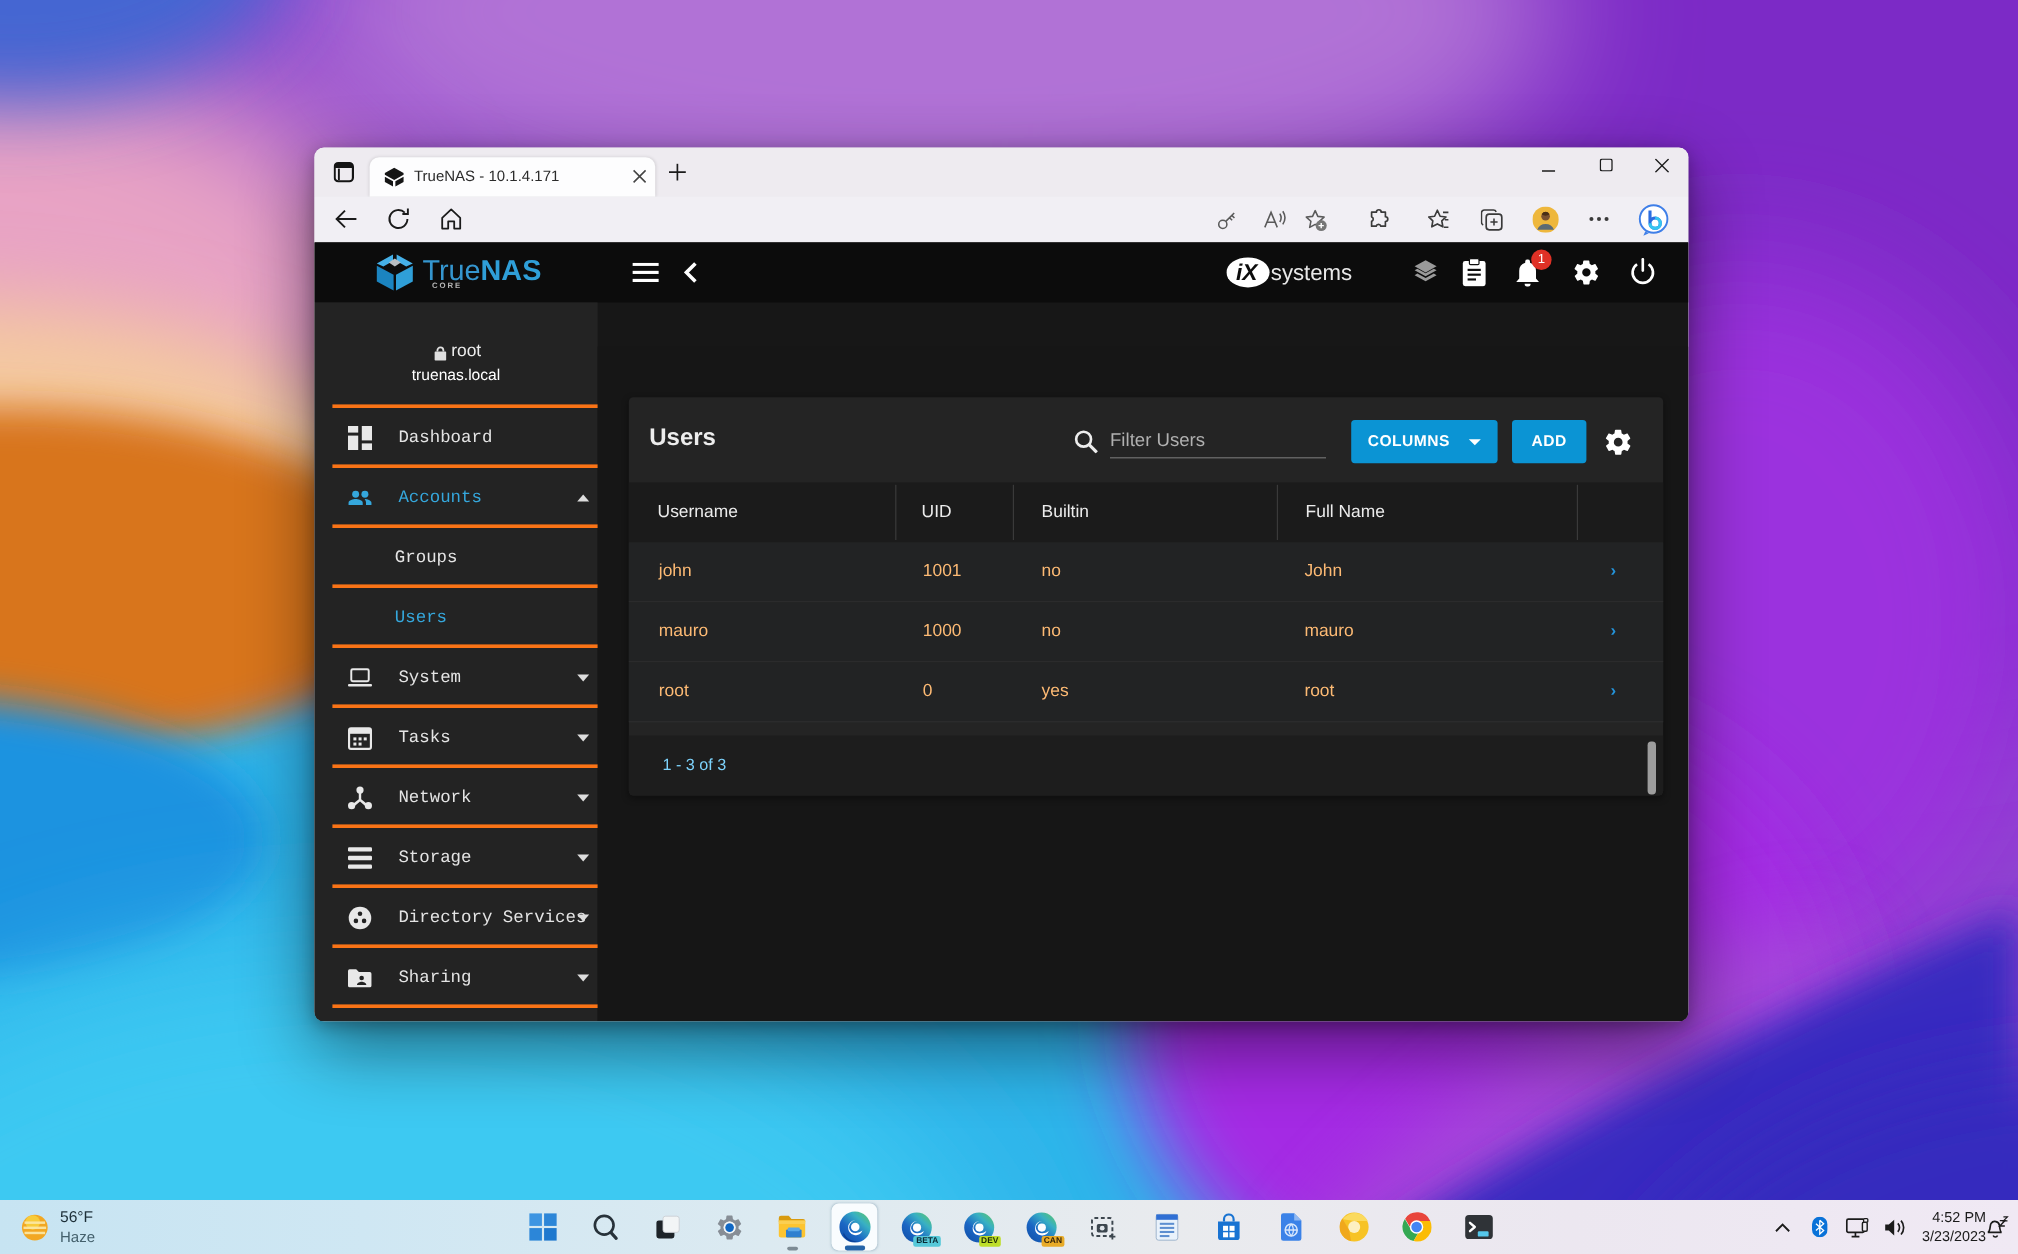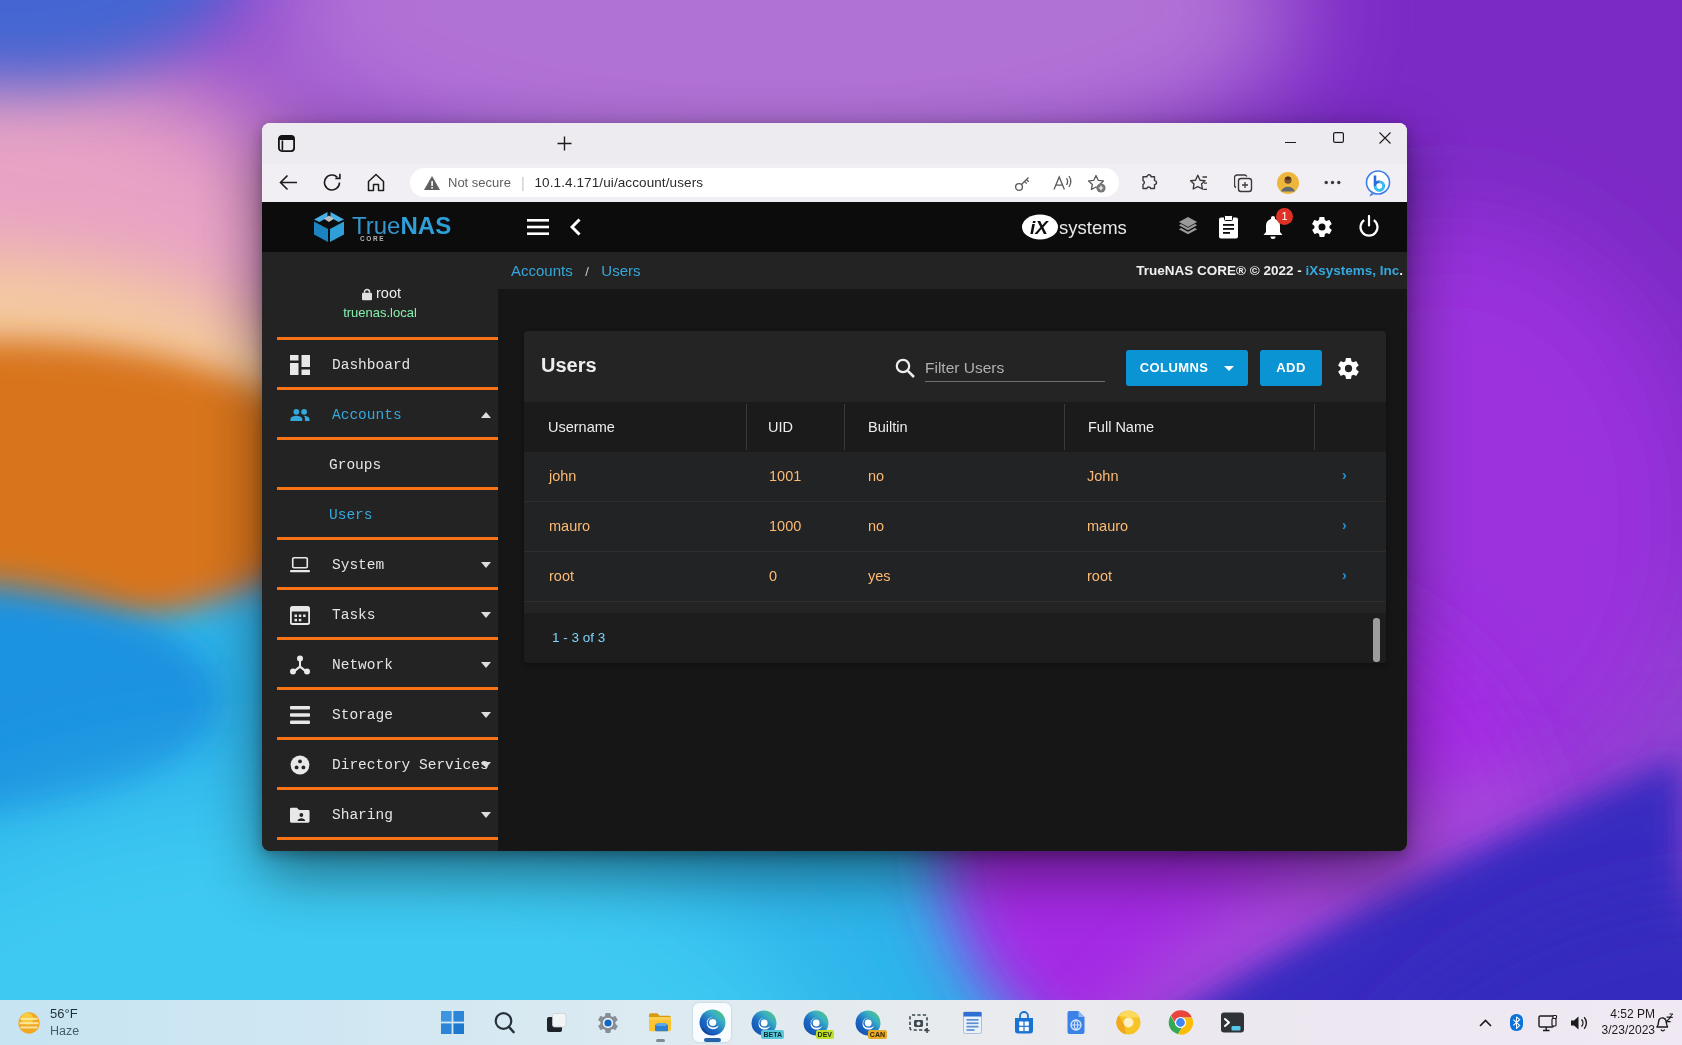--- a/index.html
+++ b/index.html
@@ -97,20 +97,32 @@
   </svg>
 
   <div id="win">
     <div id="tabstrip">
 
       <svg class="abs" style="left:16px;top:12px" width="17" height="17" viewBox="0 0 17 17">
         <rect x="0.9" y="0.9" width="15.2" height="15.2" rx="3" fill="none" stroke="#141414" stroke-width="1.8"></rect>
         <path d="M0.9 3.9 a3 3 0 0 1 3-3 h9.2 a3 3 0 0 1 3 3 v1 H0.9 Z" fill="#141414"></path>
         <rect x="3.6" y="5.5" width="1.6" height="9.6" fill="#141414"></rect>
       </svg>
+      <div id="tab">
+        <svg class="abs" style="left:12px;top:8px" width="17" height="17" viewBox="0 0 24 24">
+          <path d="M12 1 L23 7.2 L23 9.4 L12 15.4 L1 9.4 L1 7.2 Z" fill="#151515"></path>
+          <path d="M1 11.6 L10.6 16.9 V23.2 L1 17.8 Z" fill="#151515"></path>
+          <path d="M23 11.6 L13.4 16.9 V23.2 L23 17.8 Z" fill="#151515"></path>
+          <path d="M12 5.6 L16.3 8.2 L12 10.8 L7.7 8.2 Z" fill="#151515"></path>
+        </svg>
+        <div class="title">TrueNAS - 10.1.4.171</div>
+        <svg class="abs" style="left:219px;top:10px" width="12" height="12" viewBox="0 0 12 12">
+          <path d="M1 1 L11 11 M11 1 L1 11" stroke="#444" stroke-width="1.3"></path>
+        </svg>
+      </div>
 
       <svg class="abs" style="left:295px;top:13px" width="15" height="15" viewBox="0 0 15 15">
         <path d="M7.5 0.5 v14 M0.5 7.5 h14" stroke="#1b1b1b" stroke-width="1.4"></path>
       </svg>
 
       <svg class="abs" style="left:1023px;top:14px" width="11" height="11" viewBox="0 0 11 11">
         <path d="M0 5.5 h11" stroke="#1b1b1b" stroke-width="1.2"></path>
       </svg>
       <svg class="abs" style="left:1071px;top:9px" width="11" height="11" viewBox="0 0 11 11">
         <rect x="0.6" y="0.6" width="9.8" height="9.8" rx="1.5" fill="none" stroke="#1b1b1b" stroke-width="1.2"></rect>
@@ -127,30 +139,20 @@
       </svg>
 
       <svg class="abs" style="left:61px;top:9px" width="18" height="19" viewBox="0 0 18 19">
         <path d="M16.5 9.5 a7.5 7.5 0 1 1 -2.2-5.3" stroke="#1b1b1b" stroke-width="1.6" fill="none"></path>
         <path d="M16.9 0.8 v4.6 h-4.6" stroke="#1b1b1b" stroke-width="1.6" fill="none"></path>
       </svg>
 
       <svg class="abs" style="left:105px;top:9px" width="18" height="19" viewBox="0 0 18 19">
         <path d="M1.5 8.5 L9 1.5 L16.5 8.5 V17.5 H11.5 V11.5 H6.5 V17.5 H1.5 Z" stroke="#1b1b1b" stroke-width="1.5" fill="none" stroke-linejoin="round"></path>
       </svg>
-      <div id="addr">
-        <svg style="margin-left:14px" width="16" height="14" viewBox="0 0 16 14">
-          <path d="M8 0 L16 14 H0 Z" fill="#5f5f5f"></path>
-          <rect x="7.3" y="5" width="1.6" height="5" fill="#fff"></rect>
-          <rect x="7.3" y="11" width="1.6" height="1.6" fill="#fff"></rect>
-        </svg>
-        <span class="ns">Not secure</span>
-          <span class="sep">|</span>
-        <span class="url">10.1.4.171/ui/account/users</span>
-      </div>
 
       <svg class="abs" style="left:752px;top:11px" width="17" height="17" viewBox="0 0 17 17" fill="none" stroke="#5a5a5a" stroke-width="1.3">
         <circle cx="5" cy="12" r="3.4"></circle>
           <path d="M7.5 9.5 L14.5 2.5 M12.5 4.5 l2.2 2.2 M10.6 6.4 l2.2 2.2"></path>
       </svg>
       <svg class="abs" style="left:791px;top:11px" width="19" height="17" viewBox="0 0 19 17" fill="none" stroke="#5a5a5a" stroke-width="1.3">
         <path d="M1 14.5 L6.2 2 L11.4 14.5 M2.8 10.2 h6.8"></path>
           <path d="M13.5 3 a6.5 6.5 0 0 1 0 7 M16 1 a10 10 0 0 1 0 11"></path>
       </svg>
       <svg class="abs" style="left:825px;top:10px" width="19" height="19" viewBox="0 0 19 19">
@@ -247,21 +249,21 @@
         </svg>
       </div>
 
       <div id="tn-side">
 
         <svg class="abs" style="left:100px;top:36px" width="10" height="13" viewBox="0 0 12 14">
           <rect x="0" y="5" width="12" height="9" rx="1.2" fill="#e0e0e0"></rect>
           <path d="M3 5 V4 a3 3 0 0 1 6 0 v1" stroke="#e0e0e0" stroke-width="1.8" fill="none"></path>
         </svg>
         <div class="abs" style="left:114px;top:33px;font-size:14.5px;color:#ededed">root</div>
-        <div class="abs" style="left:0;top:53px;width:236px;text-align:center;font-size:13px;color:#86efac">truenas.local</div>
+        <div class="abs" style="left:0;top:53px;width:236px;text-align:center;font-size:13px;color:#ffffff">truenas.local</div>
 
         <div class="mi" style="top:85px">
           <svg class="ic" viewBox="0 0 20 20" fill="#e8e8e8">
               <rect x="0" y="0" width="8.5" height="5.5"></rect>
               <rect x="0" y="8" width="8.5" height="12"></rect>
               <rect x="11.5" y="0" width="8.5" height="12"></rect>
               <rect x="11.5" y="14.5" width="8.5" height="5.5"></rect>
             </svg>
           <div class="lb">Dashboard</div>
         </div>
@@ -338,24 +340,20 @@
               <path d="M0 2.5 a1.5 1.5 0 0 1 1.5-1.5 h6 l2.5 2.5 h10 A1.5 1.5 0 0 1 21.5 5 v11 a1.5 1.5 0 0 1 -1.5 1.5 h-18.5 A1.5 1.5 0 0 1 0 16 Z"></path>
               <circle cx="12.5" cy="9" r="2.1" fill="#232323"></circle>
               <path d="M8.2 15.5 c0-2 2.8-3 4.3-3 s4.3 1 4.3 3 Z" fill="#232323"></path>
             </svg>
           <div class="lb">Sharing</div>
             <div class="caret"></div>
         </div>
         <div class="mi" style="top:585px"></div>
       </div>
 
-      <div id="tn-crumb">
-        <div class="abs" style="left:13px;top:10px;font-size:15px;color:#35a7dc">Accounts&nbsp;&nbsp;&nbsp;<span style="color:#cfcfcf;font-size:13px">/</span>&nbsp;&nbsp;&nbsp;Users</div>
-        <div class="abs" style="right:4px;top:11px;font-size:13.5px;color:#efefef;font-weight:bold">TrueNAS CORE® © 2022 - <span style="color:#35a7dc;font-weight:bold">iXsystems, Inc</span>.</div>
-      </div>
 
       <div id="tn-main">
         <div id="card">
           <div class="abs" style="left:17px;top:23px;font-size:20px;font-weight:bold;color:#ededed">Users</div>
 
           <svg class="abs" style="left:371px;top:27px" width="20" height="20" viewBox="0 0 20 20">
             <circle cx="8" cy="8" r="6.2" fill="none" stroke="#ededed" stroke-width="2.2"></circle>
             <path d="M12.8 12.8 L19 19" stroke="#ededed" stroke-width="2.6"></path>
           </svg>
           <div class="abs" style="left:401px;top:28px;font-size:15.5px;color:#b0b0b0">Filter Users</div>

